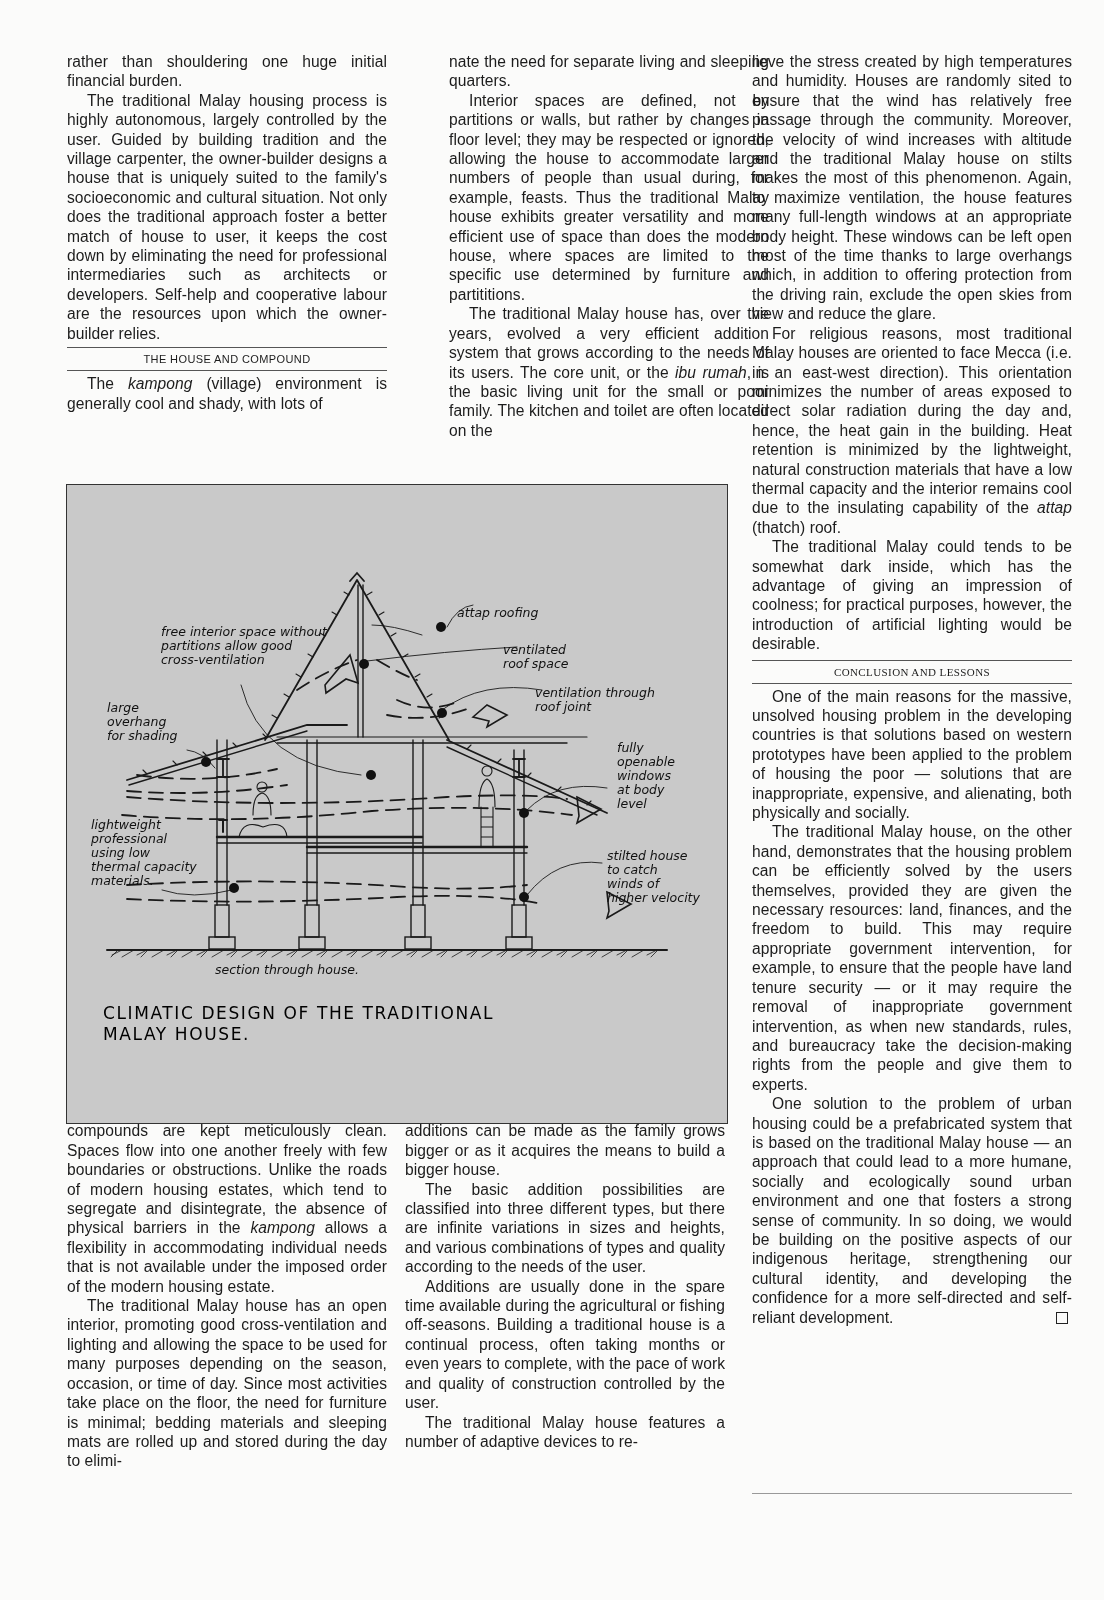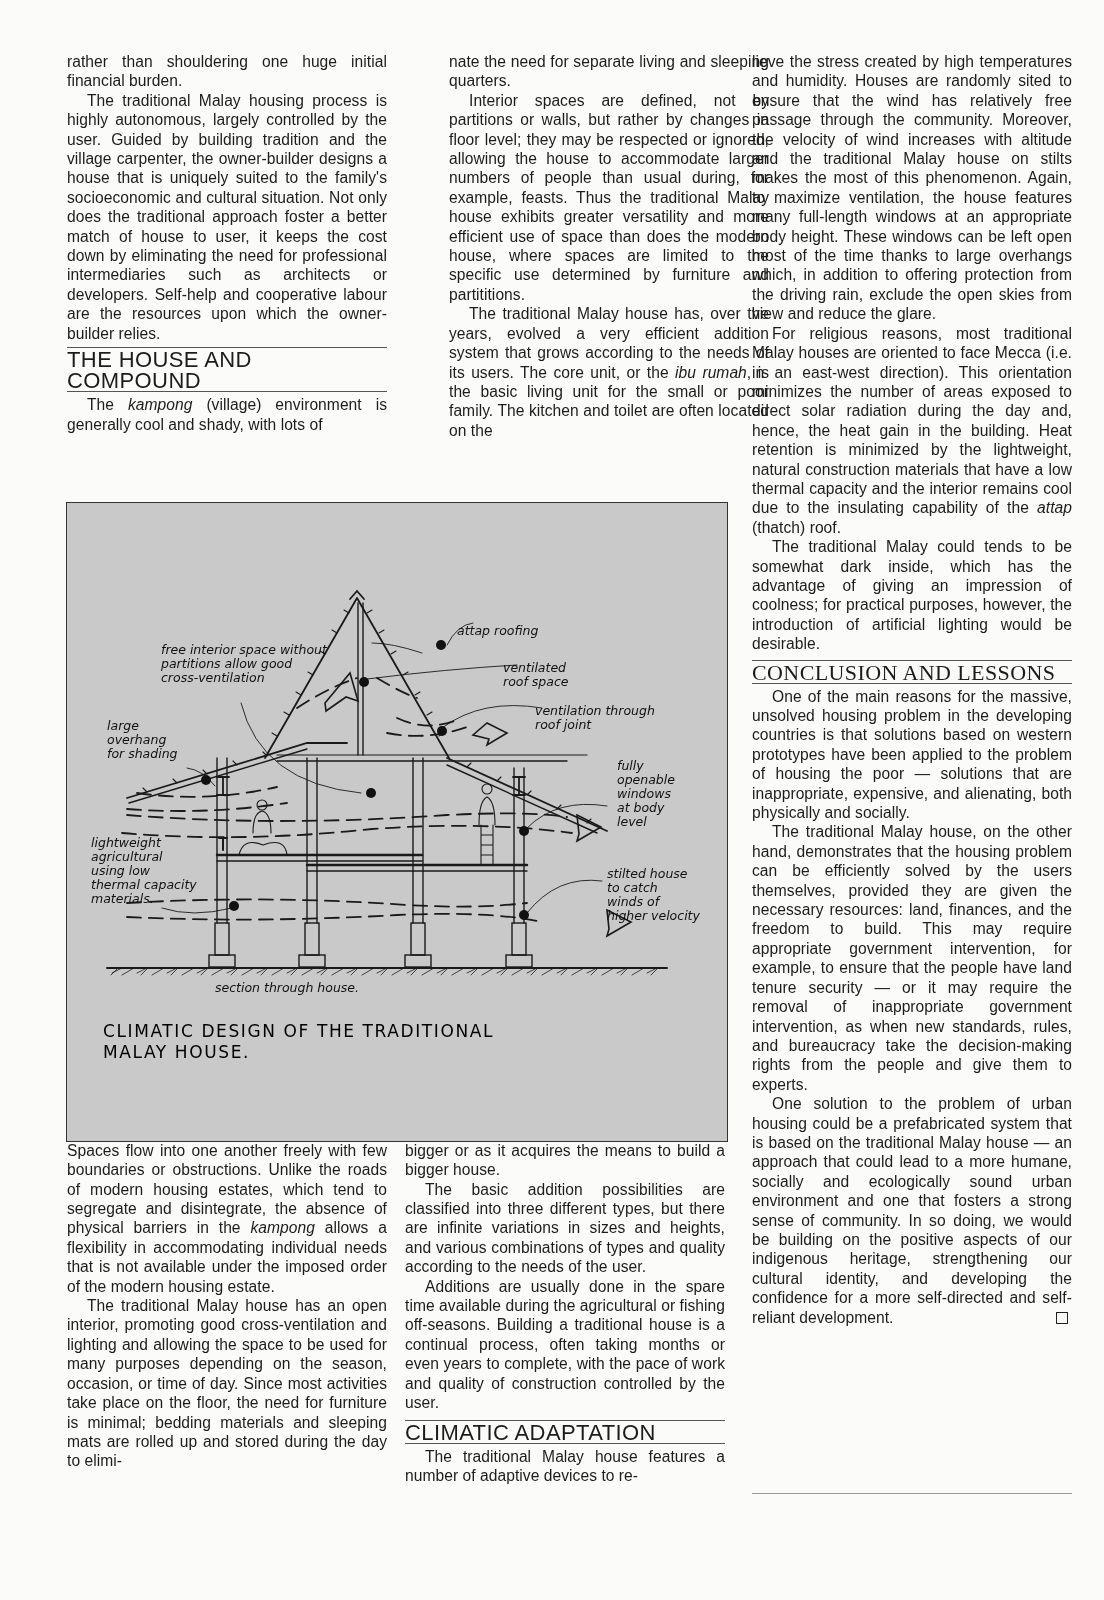--- a/index.html
+++ b/index.html
@@ -11,30 +11,30 @@
   .col {
     position:absolute; width:320px;
     font-size:15.6px; line-height:19.4px;
     text-align:justify; letter-spacing:0.05px;
   }
   .col p { margin:0; text-indent:0; }
   .col p.ind { text-indent:20px; }
   .col i { font-style:italic; }
   .heading {
     border-top:1.5px solid #555; border-bottom:1.5px solid #555;
-    font-size:22px; letter-spacing:0.4px; line-height:21px;
-    padding:1px 0 0 0; margin:4px 0 3px 0; text-align:left;
+    font-size:11px; letter-spacing:0.4px; line-height:21px;
+    padding:1px 0 0 0; margin:4px 0 3px 0; text-align:center;
   }
   .endmark {
     display:inline-block; width:10px; height:10px; border:1.3px solid #222;
     float:right; margin-top:4px; margin-right:4px;
   }
   .rule-end { position:absolute; left:752px; top:1493px; width:320px; border-top:1px solid #999; }
   #figure {
-    position:absolute; left:66px; top:502px; width:662px; height:640px;
+    position:absolute; left:66px; top:484px; width:662px; height:640px;
     background:#c9c9c9; border:1.5px solid #333; box-sizing:border-box;
   }
   #figure svg { position:absolute; left:0; top:0; }
   .fig-label { position:absolute; font-family:"DejaVu Sans", sans-serif; font-style:italic; font-size:12.5px; line-height:14px; color:#111; }
   .fig-caption {
     position:absolute; left:36px; top:518px; font-family:"DejaVu Sans", sans-serif;
     font-size:17px; letter-spacing:1.6px; line-height:21px; color:#000000; font-weight:normal;
   }
 </style>
 </head>
@@ -63,21 +63,20 @@
       <p class="ind">The traditional Malay house has, over the years, evolved a very efficient addition system that grows according to the needs of its users. The core unit, or the <i>ibu rumah</i>, is the basic living unit for the small or poor family. The kitchen and toilet are often located on the</p>
     </div>
 </div>
 
 <div class="col" style="left:405px; top:1102px;">
   <div>
       <p>exterior. From the <i>ibu rumah</i>, many possible additions can be made as the family grows bigger or as it acquires the means to build a bigger house.</p>
       <p class="ind">The basic addition possibilities are classified into three different types, but there are infinite variations in sizes and heights, and various combinations of types and quality according to the needs of the user.</p>
       <p class="ind">Additions are usually done in the spare time available during the agricultural or fishing off-seasons. Building a traditional house is a continual process, often taking months or even years to complete, with the pace of work and quality of construction controlled by the user.</p>
     </div>
-  <div class="heading" style="margin-top:7px;">CLIMATIC ADAPTATION</div>
   <p class="ind">The traditional Malay house features a number of adaptive devices to re-</p>
 </div>
 
 <div class="col" style="left:752px; top:52px;">
   <div>
       <p>lieve the stress created by high temperatures and humidity. Houses are randomly sited to ensure that the wind has relatively free passage through the community. Moreover, the velocity of wind increases with altitude and the traditional Malay house on stilts makes the most of this phenomenon. Again, to maximize ventilation, the house features many full-length windows at an appropriate body height. These windows can be left open most of the time thanks to large overhangs which, in addition to offering protection from the driving rain, exclude the open skies from view and reduce the glare.</p>
       <p class="ind">For religious reasons, most traditional Malay houses are oriented to face Mecca (i.e. in an east-west direction). This orientation minimizes the number of areas exposed to direct solar radiation during the day and, hence, the heat gain in the building. Heat retention is minimized by the lightweight, natural construction materials that have a low thermal capacity and the interior remains cool due to the insulating capability of the <i>attap</i> (thatch) roof.</p>
       <p class="ind">The traditional Malay could tends to be somewhat dark inside, which has the advantage of giving an impression of coolness; for practical purposes, however, the introduction of artificial lighting would be desirable.</p>
     </div>
   <div class="heading" style="margin-top:6px;font-family:Liberation Serif, serif;">CONCLUSION AND LESSONS</div>
@@ -199,21 +198,21 @@
       </g>
     </g>
   </svg>
 
   <div class="fig-label" style="left:390px; top:121px;"><span>attap roofing</span></div>
   <div class="fig-label" style="left:436px; top:158px;"><span>ventilated</span><br><span>roof space</span></div>
   <div class="fig-label" style="left:468px; top:201px;"><span>ventilation through</span><br><span>roof joint</span></div>
   <div class="fig-label" style="left:94px; top:140px;"><span>free interior space without</span><br><span>partitions allow good</span><br><span>cross-ventilation</span></div>
   <div class="fig-label" style="left:40px; top:216px;"><span>large</span><br><span>overhang</span><br><span>for shading</span></div>
   <div class="fig-label" style="left:550px; top:256px;"><span>fully</span><br><span>openable</span><br><span>windows</span><br><span>at body</span><br><span>level</span></div>
-  <div class="fig-label" style="left:24px; top:333px;"><span>lightweight</span><br><span>agricultural</span><br><span>using low</span><br><span>thermal capacity</span><br><span>materials.</span></div>
+  <div class="fig-label" style="left:24px; top:333px;"><span>lightweight</span><br><span>professional</span><br><span>using low</span><br><span>thermal capacity</span><br><span>materials.</span></div>
   <div class="fig-label" style="left:540px; top:364px;"><span>stilted house</span><br><span>to catch</span><br><span>winds of</span><br><span>higher velocity</span></div>
   <div class="fig-label" style="left:148px; top:478px;"><span>section through house.</span></div>
 
   <div class="fig-caption">
     <div>CLIMATIC DESIGN OF THE TRADITIONAL</div>
     <div>MALAY HOUSE.</div>
   </div>
 </div>
 
 </body></html>

